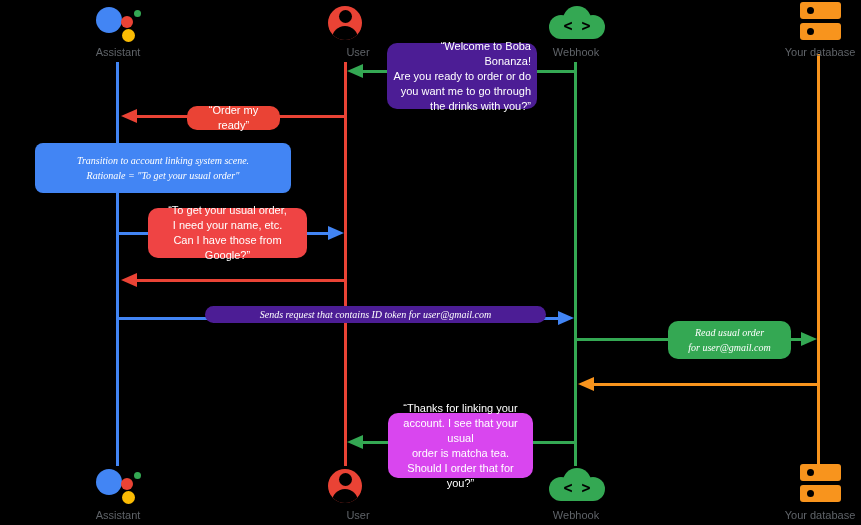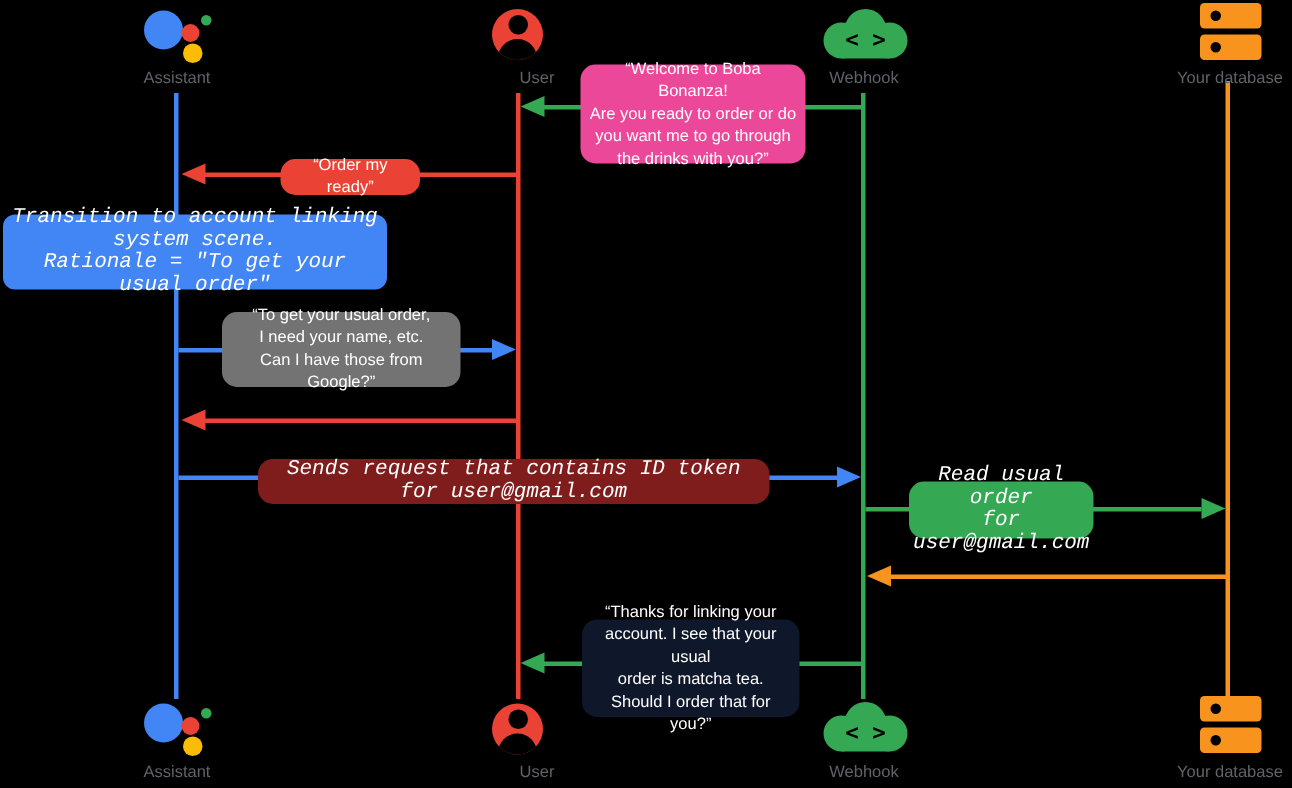--- a/index.html
+++ b/index.html
@@ -66,31 +66,31 @@
   .hl-red    { border-right:16px solid #EA4335; }
   .hl-orange { border-right:16px solid #F8941D; }
   .hr-blue   { border-left:16px solid #4285F4; }
   .hr-green  { border-left:16px solid #34A853; }
 
   
   .msg { position:absolute; z-index:3; border-radius:10px; color:#fff;
     display:flex; align-items:center; justify-content:center;
     text-align:center; white-space:pre-line; box-sizing:border-box; padding:2px 6px; }
   .dialogue { font-size:11px; line-height:15px; }
-  .code { font-family:Liberation Mono, monospace; font-style:italic;
-    font-size:14px; line-height:15px; }
-  #box-welcome { left:387px; top:43px;  width:150px; height:66px; background:#ec4899; }
+  .code { font-family:Liberation Serif, serif; font-style:italic;
+    font-size:10px; line-height:15px;margin-left:33px; }
+  #box-welcome { left:387px; top:43px;  width:150px; height:66px; background:#4c1d95;text-align:right; }
   #box-order   { left:187px; top:106px; width:93px;  height:24px; background:#EA4335; }
   #box-note    { left:2px;   top:143px; width:256px; height:50px; background:#4285F4; border-radius:8px; }
-  #box-ask     { left:148px; top:208px; width:159px; height:50px; background:#737373; }
+  #box-ask     { left:148px; top:208px; width:159px; height:50px; background:#ef4444; }
   #box-yes     { left:185px; top:270px; width:95px;  height:23px; background:#EA4335; }
-  #box-sends   { left:172px; top:306px; width:341px; height:30px; background:#7f1d1d; }
-  #box-read    { left:606px; top:321px; width:123px; height:38px; background:#34A853; }
+  #box-sends   { left:172px; top:306px; width:341px; height:17px; background:#4c1d95; }
+  #box-read    { left:635px; top:321px; width:123px; height:38px; background:#34A853; }
   #box-return  { left:636px; top:367px; width:124px; height:36px; background:#F8941D; }
-  #box-thanks  { left:388px; top:413px; width:145px; height:65px; background:#0f172a; }
+  #box-thanks  { left:388px; top:413px; width:145px; height:65px; background:#d946ef; }
 </style>
 </head>
 <body>
 
 <div id="stage">
 
   <div class="lifeline" id="life-assistant"></div>
   <div class="lifeline" id="life-user"></div>
   <div class="lifeline" id="life-webhook"></div>
   <div class="lifeline" id="life-database"></div>

